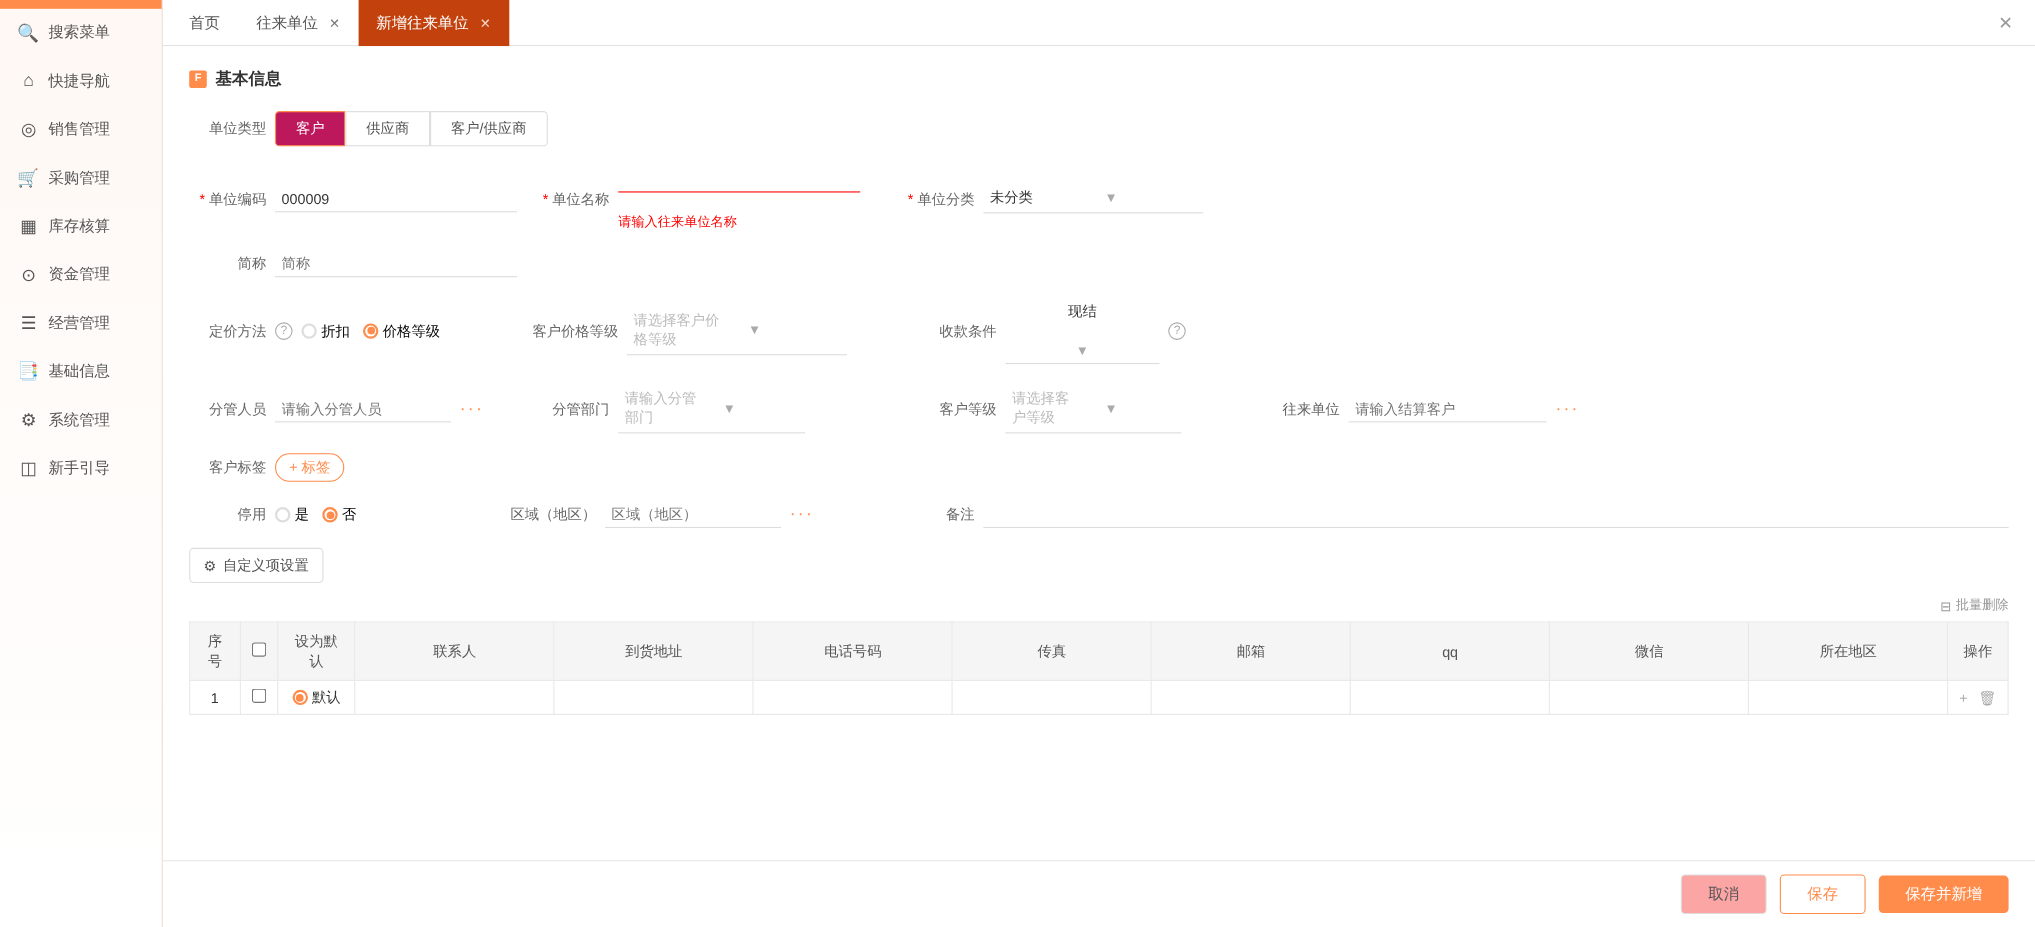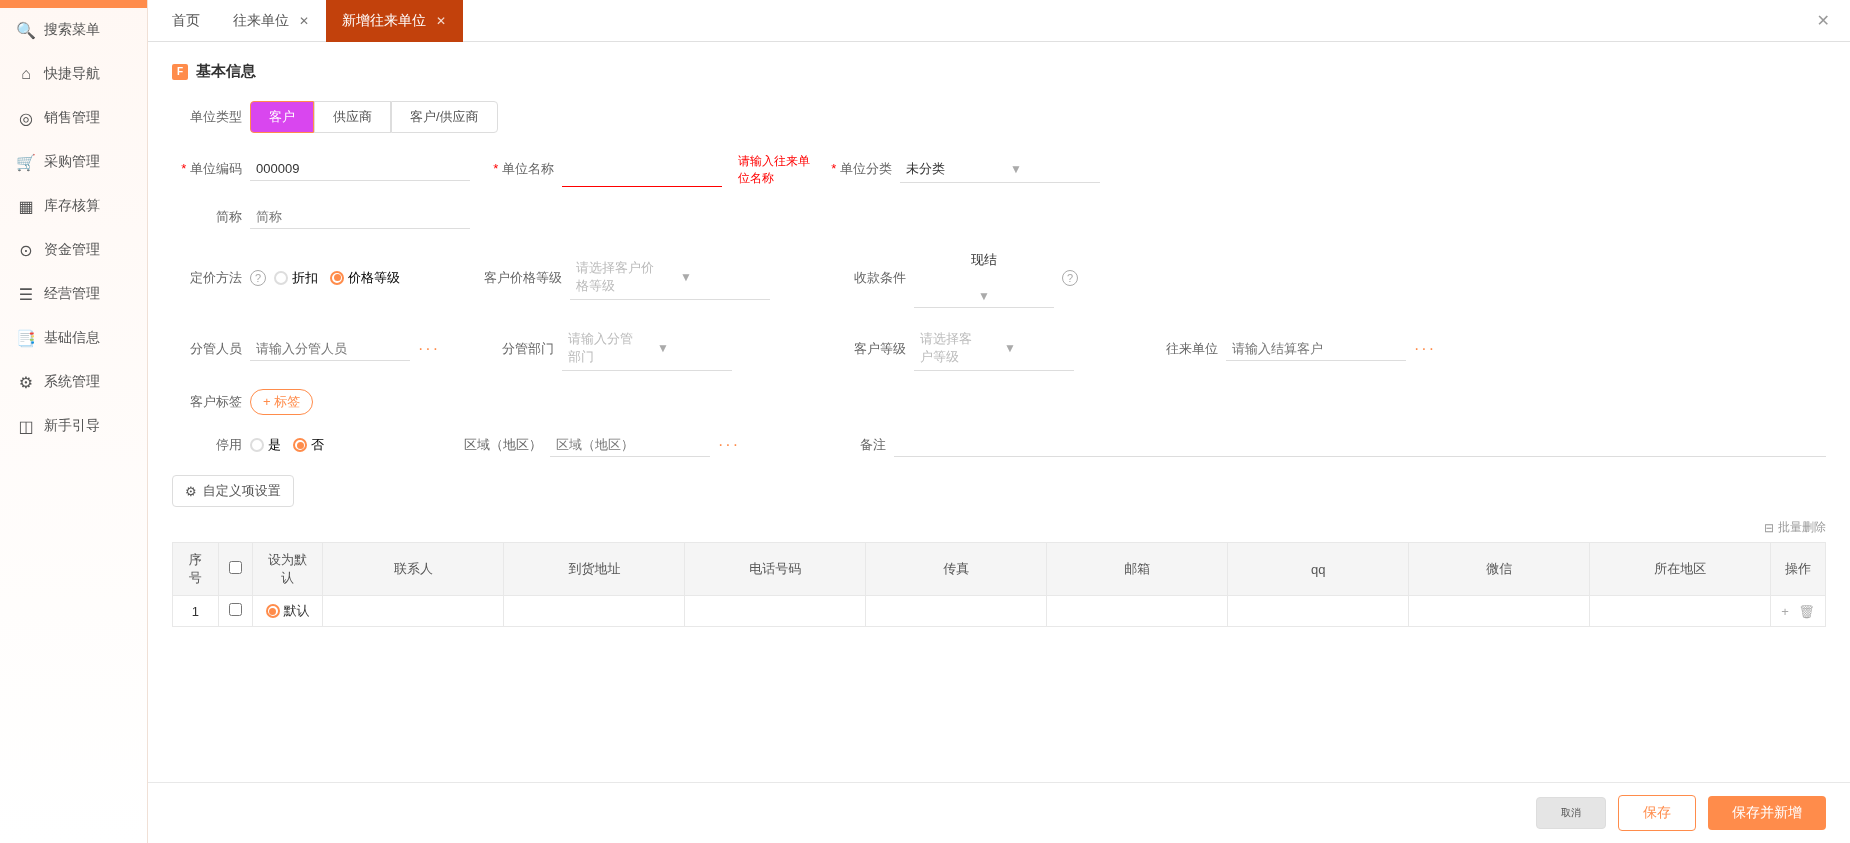--- a/index.html
+++ b/index.html
@@ -178,21 +178,21 @@
     }
     .btn-type {
       padding: 6px 18px;
       border: 1px solid #ddd;
       background: #fff;
       cursor: pointer;
       font-size: 13px;
       color: #555;
     }
     .btn-type.active {
-      background: #d946ef;
+      background: #be185d;
       color: #fff;
       border-color: #ff8c4b;
     }
     .btn-type:first-child { border-radius: 4px 0 0 4px; }
     .btn-type:last-child { border-radius: 0 4px 4px 0; }
 
     
     .radio-group { display: flex; align-items: center; gap: 12px; }
     .radio-item { display: flex; align-items: center; gap: 4px; cursor: pointer; }
     .radio-circle {
@@ -284,25 +284,25 @@
       justify-content: flex-end;
       align-items: center;
       gap: 12px;
       padding: 12px 24px;
       border-top: 1px solid #e8e8e8;
       background: #fff;
     }
     .btn-cancel {
       padding: 8px 24px;
       border: 1px solid #ddd;
-      background: #e5e5e5;
+      background: #fca5a5;
       color: #555;
       border-radius: 4px;
       cursor: pointer;
-      font-size: 10px;
+      font-size: 14px;
     }
     .btn-save {
       padding: 8px 24px;
       border: 1px solid #ff8c4b;
       background: #fff;
       color: #ff8c4b;
       border-radius: 4px;
       cursor: pointer;
       font-size: 14px;
     }
@@ -414,21 +414,21 @@
       </div>
     </div>
 
     <div class="form-row">
       <div class="form-field" style="flex:0 0 300px;">
         <span class="form-label required">单位编码</span>
         <input class="form-input form-input-full" type="text" value="000009" style="">
       </div>
       <div class="form-field" style="flex:0 0 320px;">
         <span class="form-label required">单位名称</span>
-        <div style="display:flex;gap:16px;">
+        <div style="display:flex;flex-direction:column;gap:16px;">
           <input class="form-input form-input-full error" type="text" placeholder="" style="">
           <span class="error-msg" style="margin-left:0;">请输入往来单位名称</span>
         </div>
       </div>
       <div class="form-field" style="flex:0 0 340px;">
         <span class="form-label required">单位分类</span>
         <div class="form-select" style="min-width:200px;color:#333;">
           <span>未分类</span>
           <span class="chevron">▼</span>
         </div>

